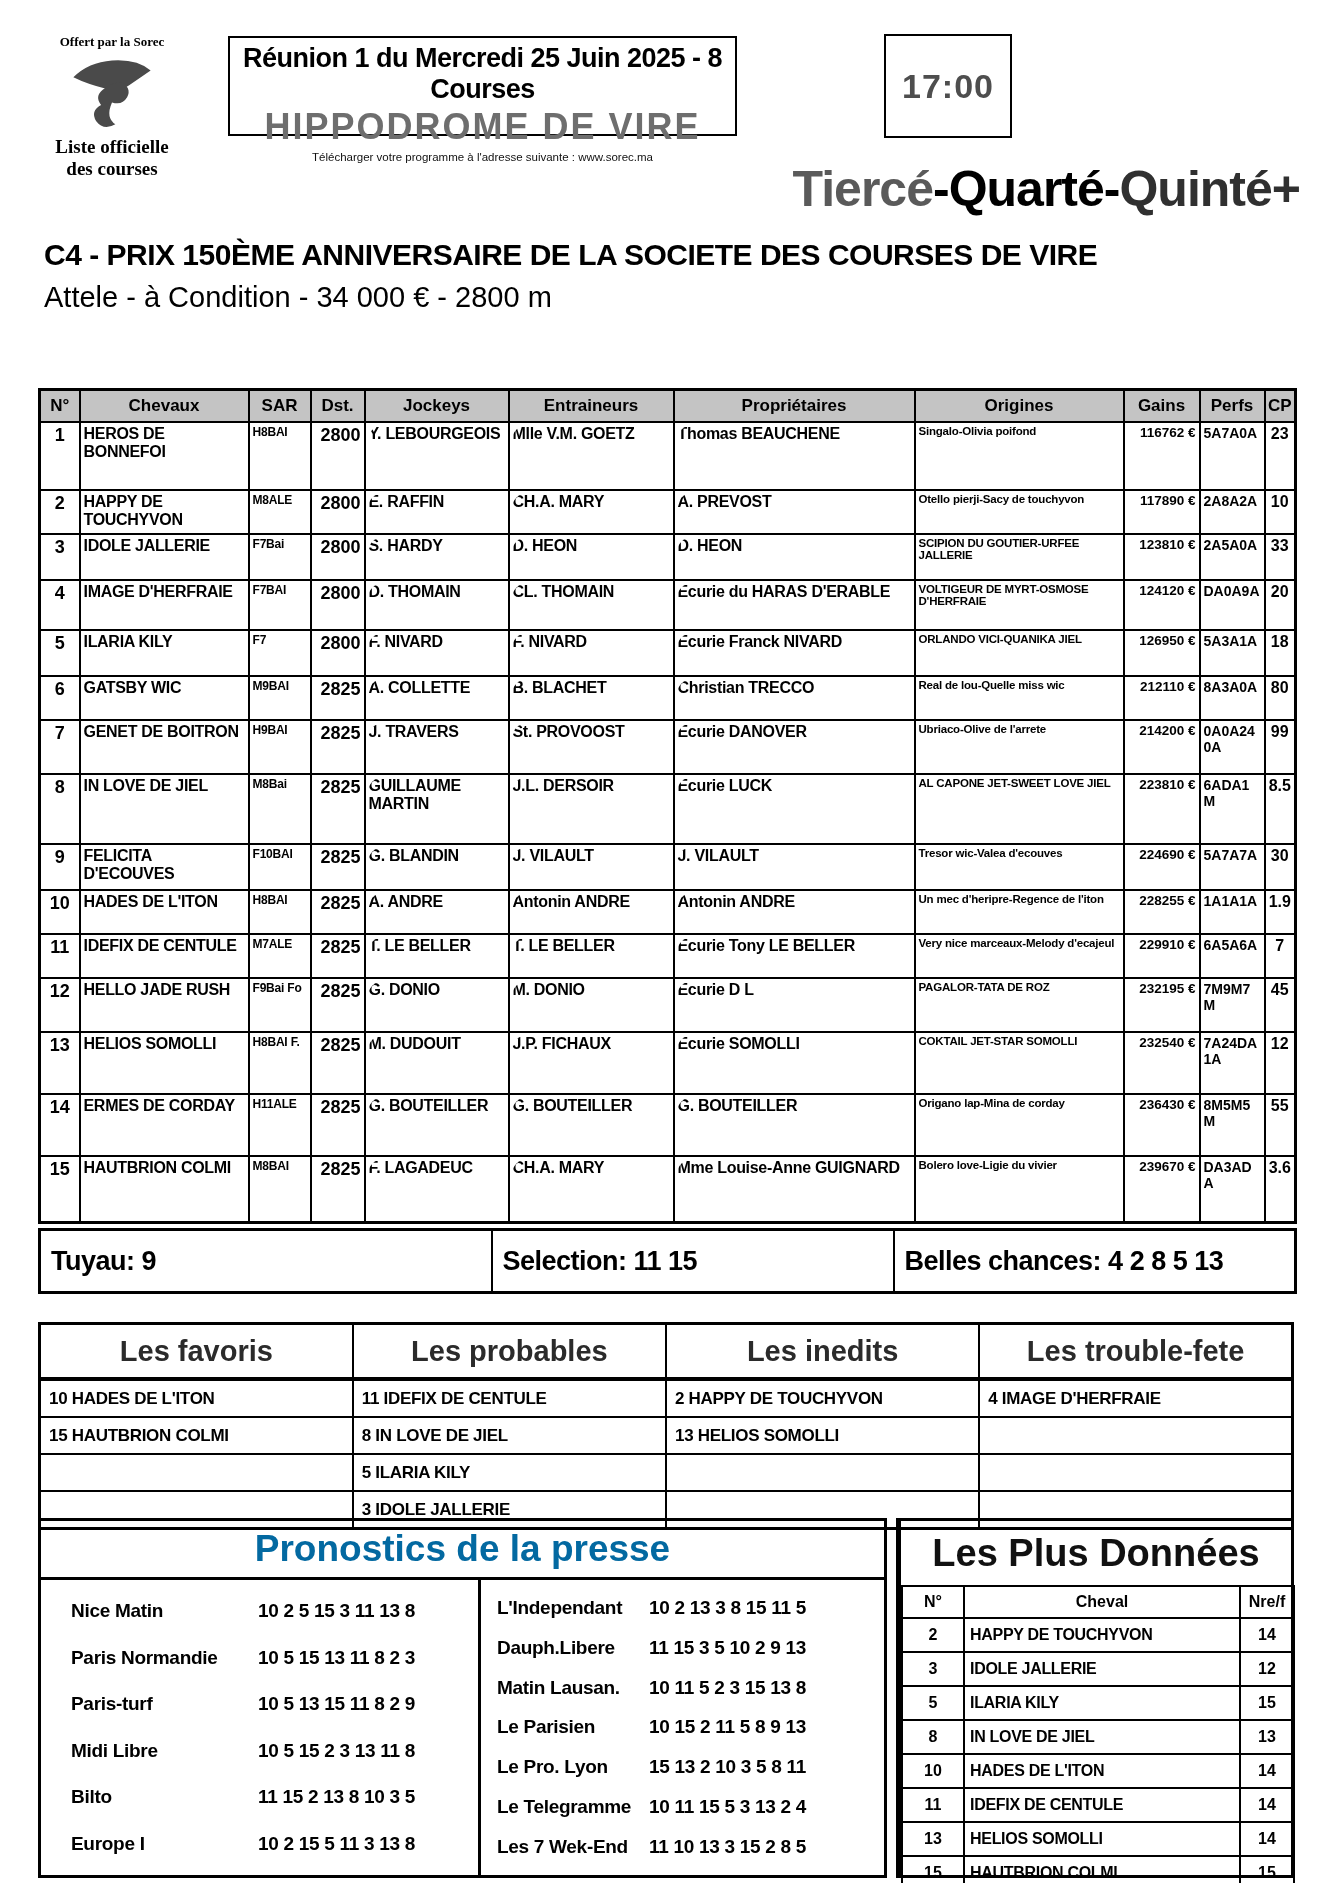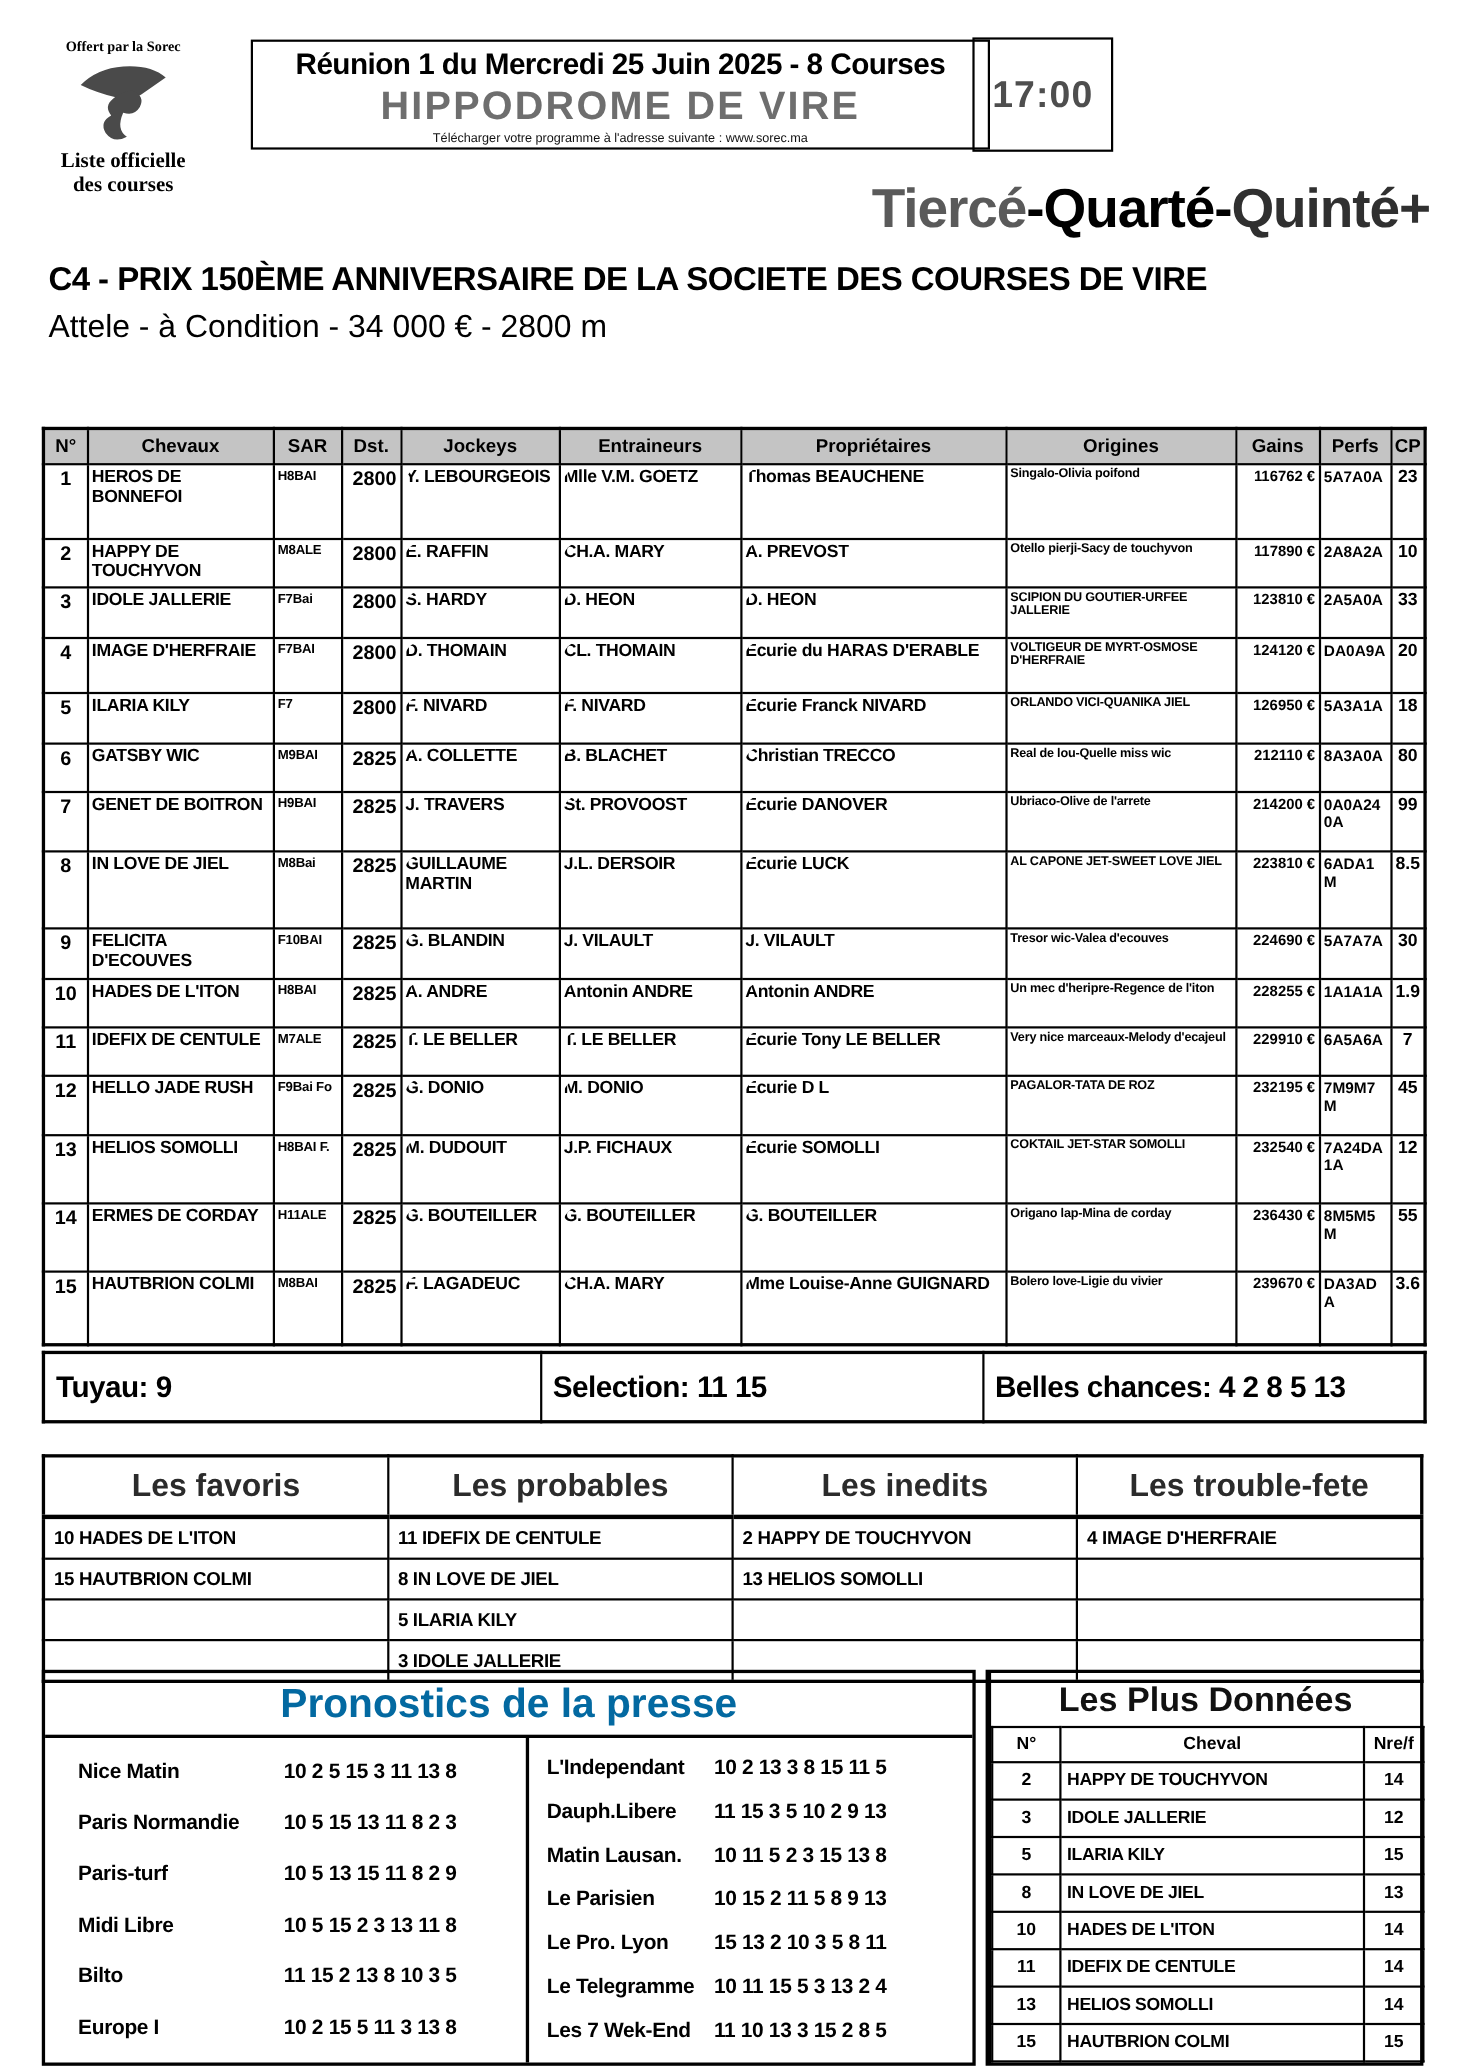--- a/index.html
+++ b/index.html
@@ -8,21 +8,21 @@
   .page{position:absolute;inset:0;overflow:hidden;}
 
   
   .logo-box{position:absolute;left:52px;top:34px;width:120px;text-align:center;
             font-family:"Liberation Serif", serif;font-weight:bold;}
   .logo-top{font-size:13px;white-space:nowrap;}
   .logo-svg{width:90px;height:84px;margin:2px auto 0;display:block;}
   .logo-b{font-size:19px;line-height:1.15;}
 
   
-  .header-box{position:absolute;left:228px;top:36px;width:672px;height:100px;
+  .header-box{position:absolute;left:228px;top:36px;width:509px;height:100px;
               border:2px solid #000;box-sizing:border-box;text-align:center;padding-top:5px;}
   .hb1{font-size:27px;font-weight:bold;letter-spacing:-0.5px;}
   .hb2{font-size:36px;font-weight:bold;color:#6e6e6e;letter-spacing:2px;margin-top:1px;}
   .hb3{font-size:11.5px;margin-top:3px;color:#111;}
   .time-box{position:absolute;left:884px;top:34px;width:128px;height:104px;border:2px solid #000;
             box-sizing:border-box;display:flex;align-items:center;justify-content:center;}
   .time-text{font-size:34px;font-weight:bold;color:#4e4e4e;letter-spacing:1px;}
 
   
   .banner{position:absolute;top:160px;right:30px;font-size:50px;font-weight:bold;white-space:nowrap;letter-spacing:-1px;}
@@ -76,22 +76,22 @@
   .presse-col.a{width:437px;}
   .presse-col.b{flex:1;border-left:3px solid #000;}
   .presse-row{display:flex;font-weight:bold;font-size:19px;letter-spacing:-0.3px;}
   .presse-col.a .p-name{width:187px;padding-left:30px;flex:none;}
   .presse-col.b .p-name{width:152px;padding-left:16px;flex:none;}
   .p-picks{white-space:nowrap;}
 
   
   .plus-box{position:absolute;left:896px;top:1518px;width:398px;height:360px;
             border:3px solid #000;border-left:5px solid #000;box-sizing:border-box;}
-  .plus-title{height:48px;display:flex;align-items:center;justify-content:center;
-              font-size:31px;font-weight:bold;color:#111;}
+  .plus-title{height:64px;display:flex;align-items:center;justify-content:center;
+              font-size:38px;font-weight:bold;color:#111;}
   #plus-table{width:100%;border-collapse:collapse;table-layout:fixed;}
   #plus-table th{border:2px solid #000;font-size:16px;height:28px;overflow:hidden;}
   #plus-table td{border:2px solid #000;font-size:16px;font-weight:bold;height:32px;
                  padding:0 5px;overflow:hidden;}
   .plus-num{text-align:center;}
   .plus-cheval{text-align:left;letter-spacing:-0.3px;}
   .plus-nref{text-align:center;}
 </style>
 </head>
 <body>

